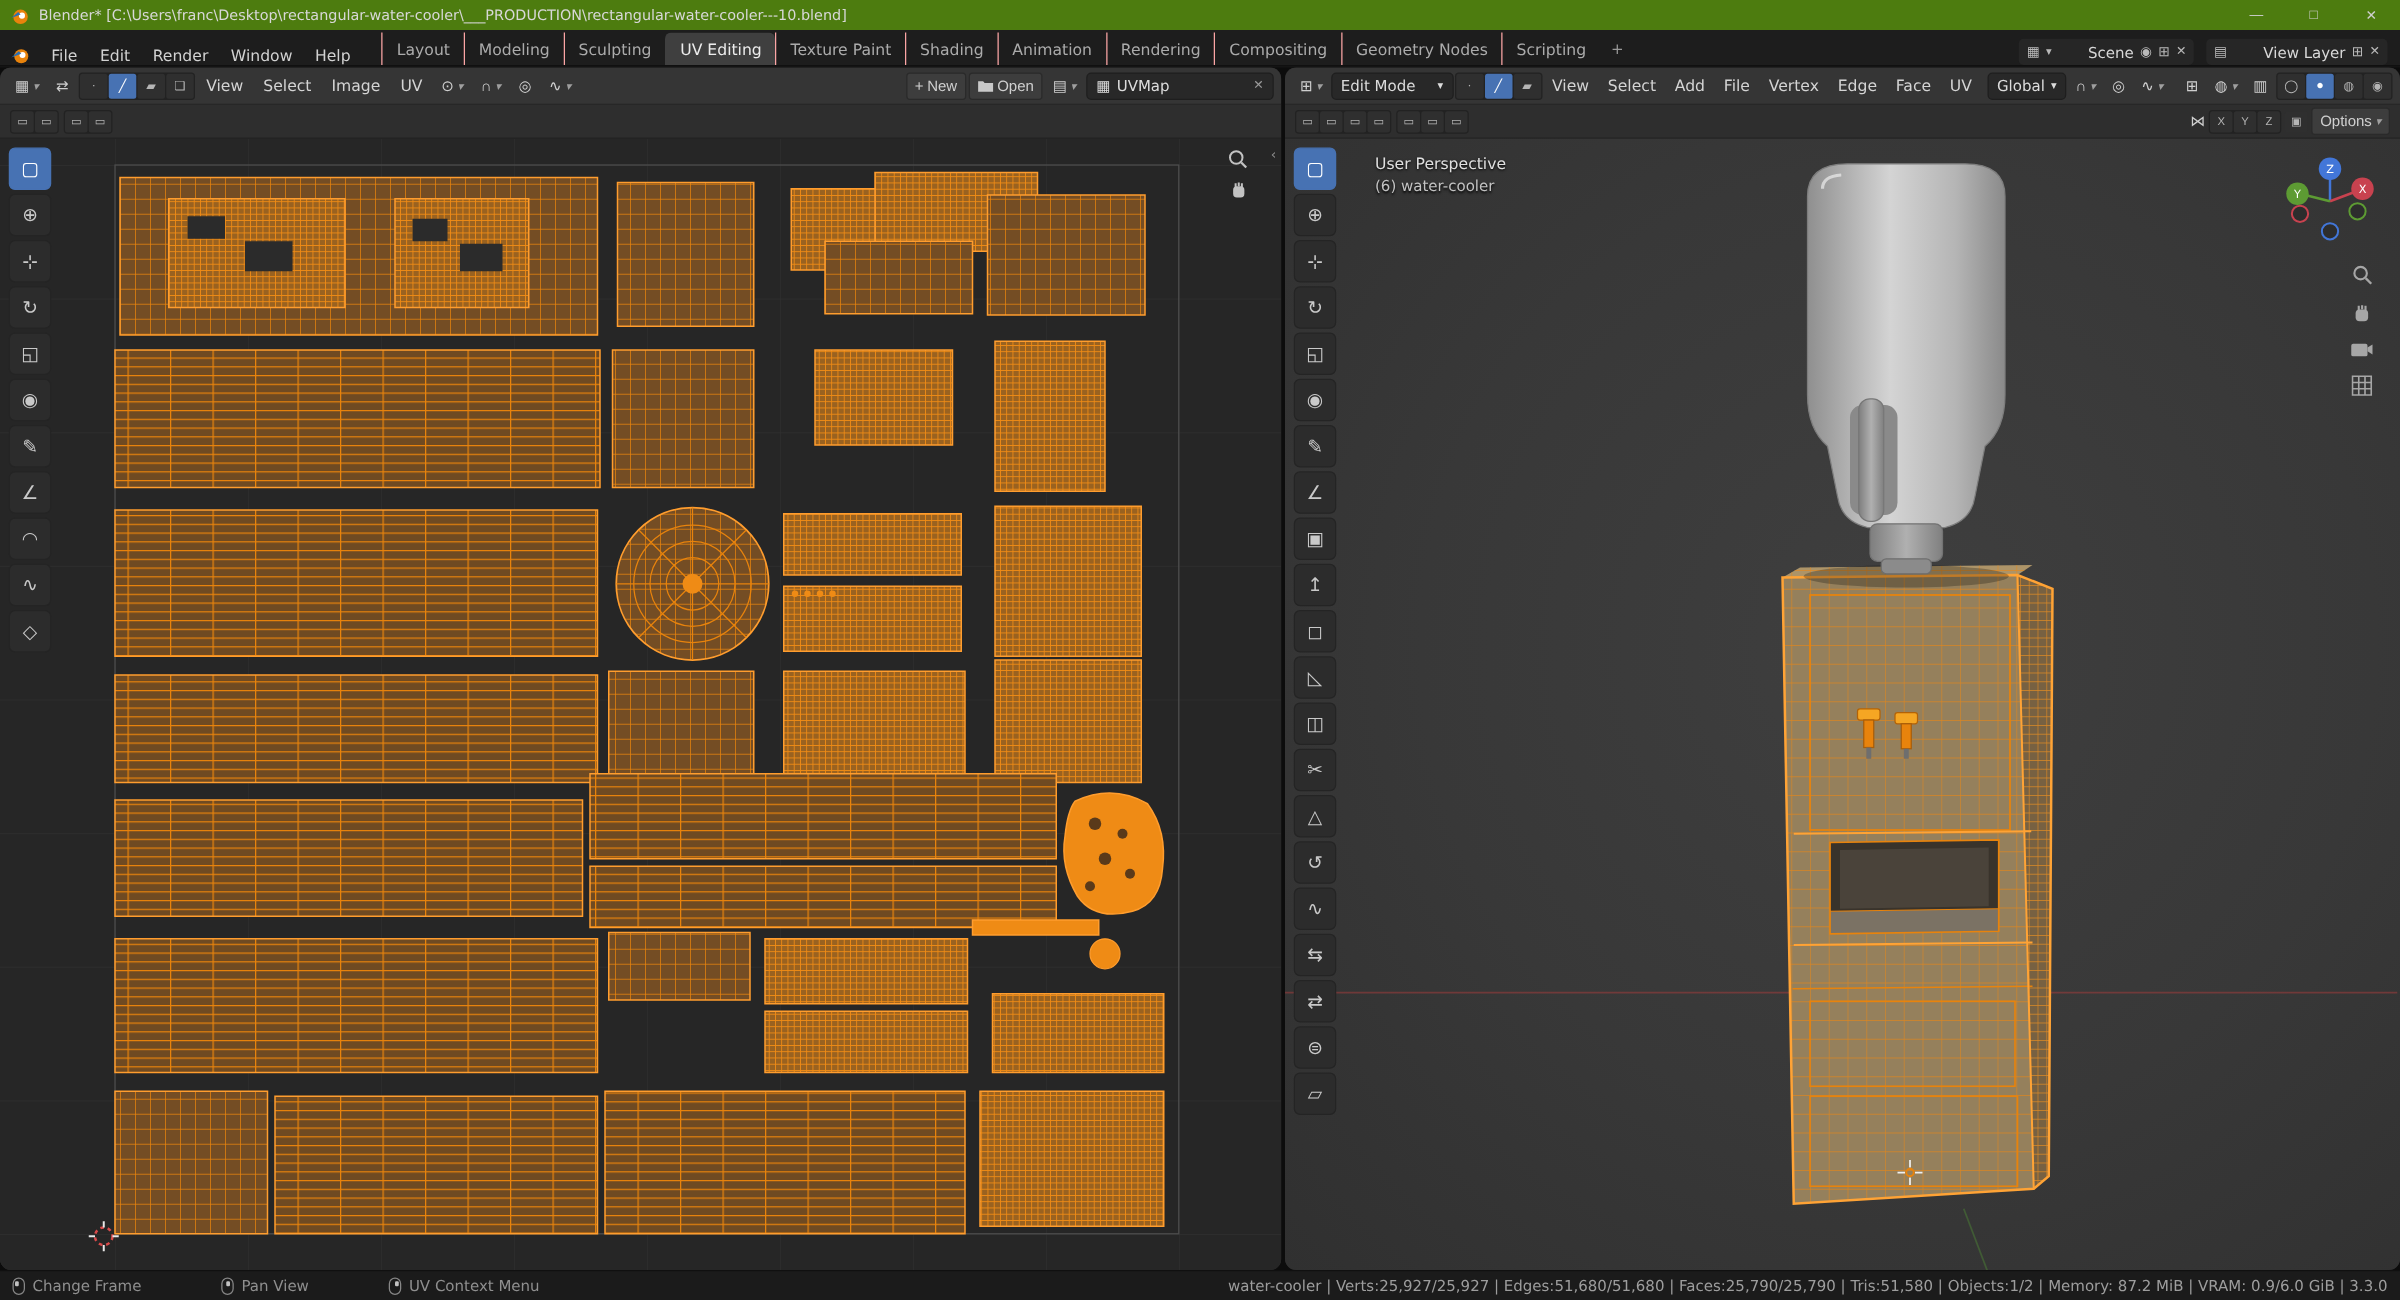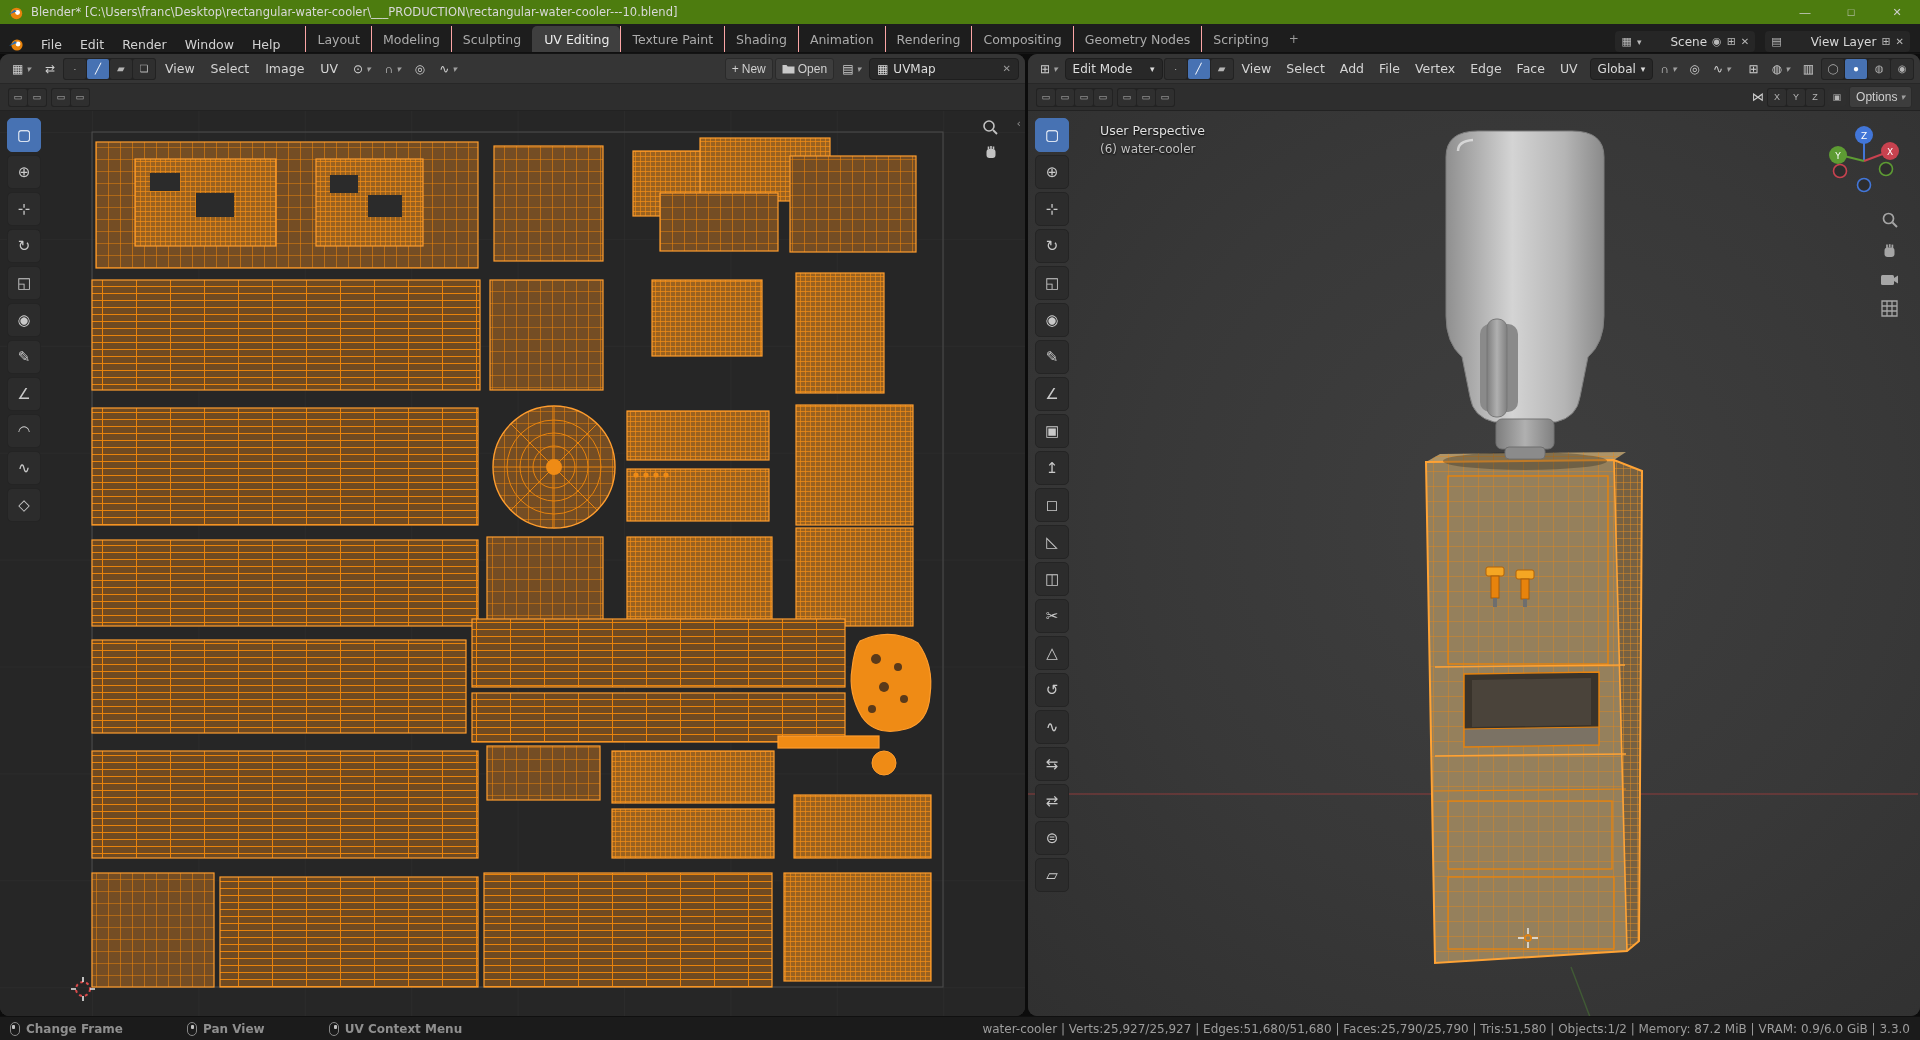--- a/index.html
+++ b/index.html
@@ -63,21 +63,21 @@
   .vp-text .l2{font-size:12px;color:#c3c3c3;}
   .gizmo{position:absolute;right:16px;top:10px;z-index:6;}
   .side-icons{position:absolute;right:21px;top:100px;display:flex;flex-direction:column;gap:13px;z-index:6;align-items:center;}
   .side-icons svg{opacity:.8;}
   .corner-icons{position:absolute;right:26px;top:8px;display:flex;flex-direction:column;gap:8px;z-index:6;align-items:center;}
   .collapse{position:absolute;right:4px;top:6px;color:#8f8f8f;font-size:11px;z-index:6;}
 
   
   .statusbar{position:absolute;left:0;right:0;bottom:0;height:24px;background:#1b1b1b;display:flex;align-items:center;
     padding:0 10px;color:#8f8f8f;font-size:12px;border-top:1px solid #101010;}
-  .hint{display:flex;align-items:center;gap:6px;margin-right:64px;font-weight:bold;}
+  .hint{display:flex;align-items:center;gap:6px;margin-right:64px;}
   .mouse{width:10px;height:14px;border:1px solid #878787;border-radius:5px;position:relative;display:inline-block;}
   .mouse::before{content:"";position:absolute;top:2px;width:3px;height:4px;background:#c2c2c2;border-radius:1px;}
   .mouse.l::before{left:1px}.mouse.m::before{left:3px}.mouse.r::before{right:1px}
   .stats{margin-left:auto;color:#9d9d9d;white-space:nowrap;}
 
   
   .uv-svg .isl{stroke:#ff9d2e;stroke-width:1.2;}
   svg text{font-family:"DejaVu Sans","Liberation Sans",sans-serif;}
 </style>
 </head>

